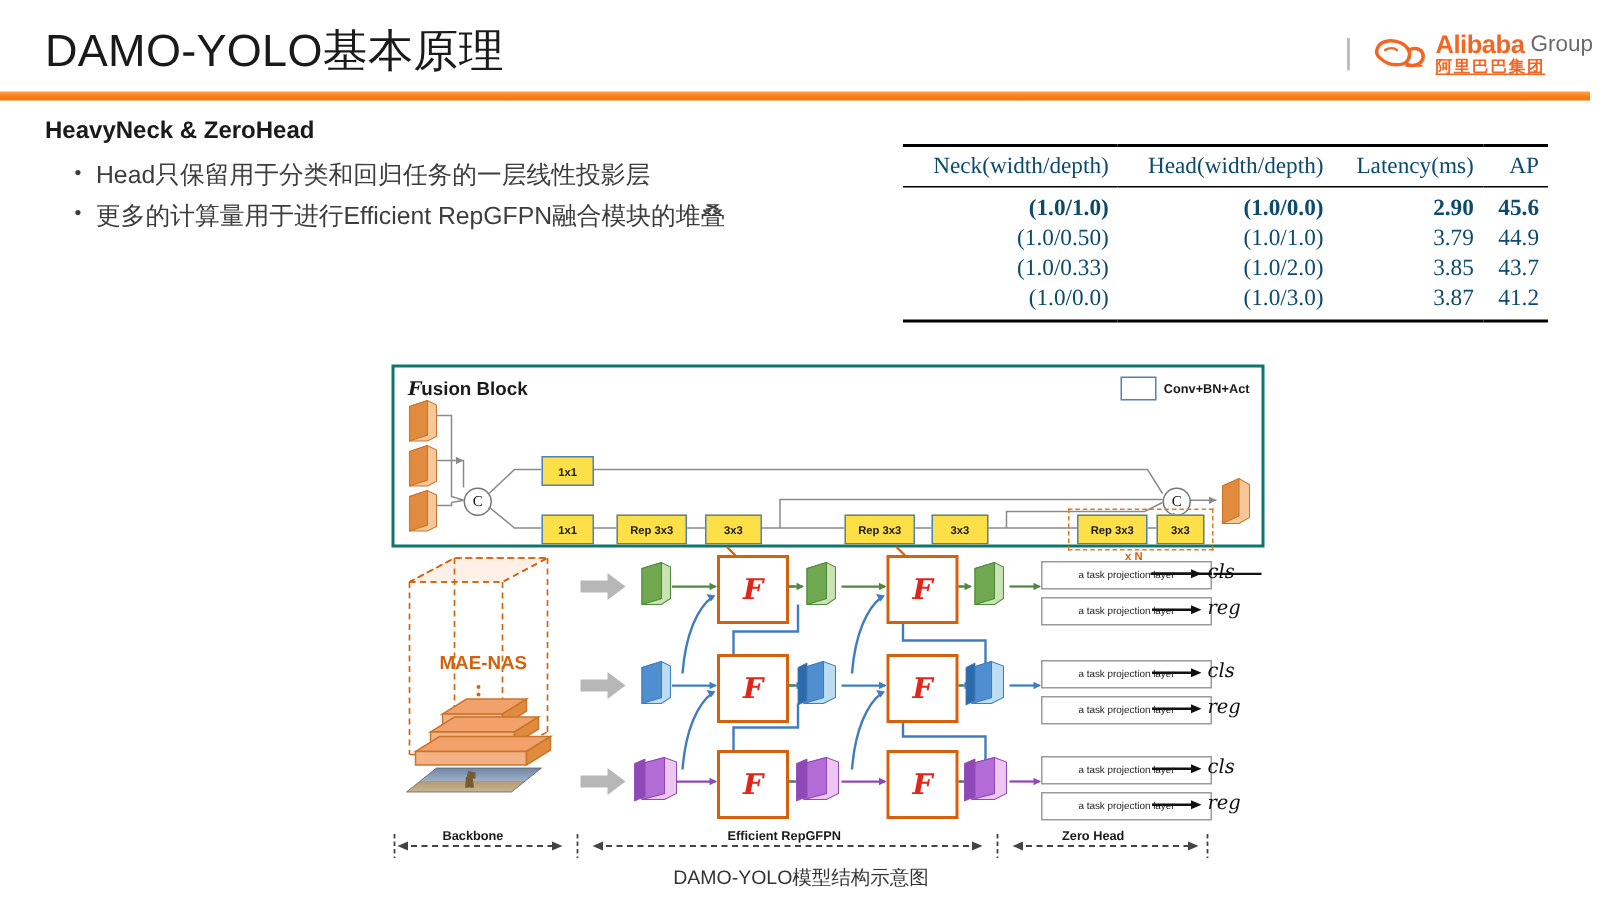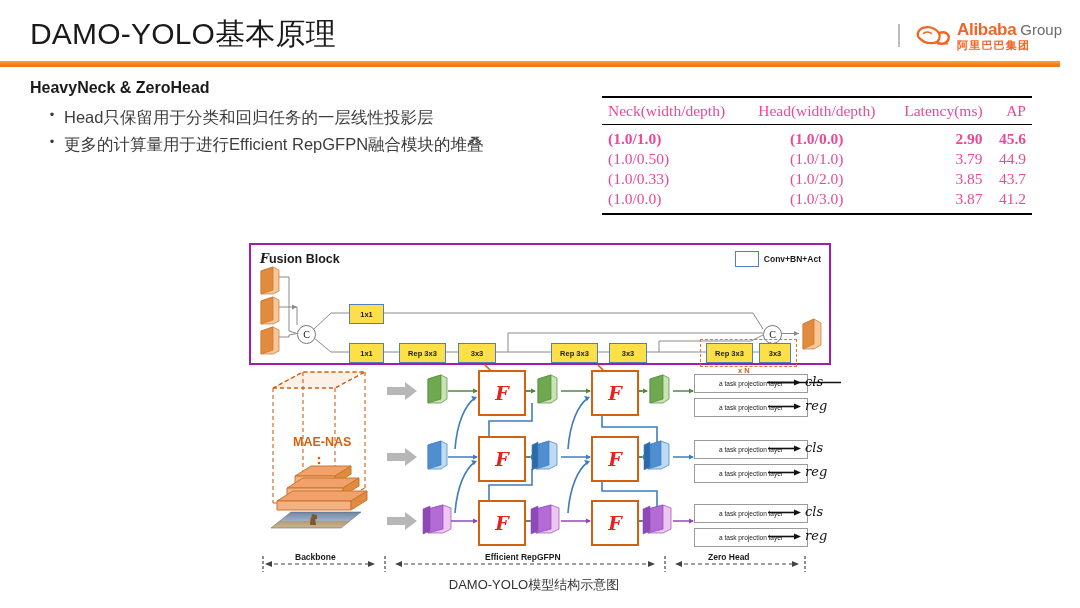--- a/index.html
+++ b/index.html
@@ -42,50 +42,50 @@
     -webkit-background-clip:text;background-clip:text;color:transparent;
     letter-spacing:-0.4px;
   }
   .divider-pipe{color:#b9b9b9;font-size:23px;font-weight:300;margin:0 2px 3px 2px;}
   .ali{display:flex;align-items:center;gap:4px;}
   .ali-mark{width:40px;height:28px;}
   .ali-txt{display:flex;flex-direction:column;line-height:1;}
   .ali-en{display:flex;align-items:center;gap:4px;}
   .ali-en .b{font-size:17px;font-weight:bold;color:#f26522;letter-spacing:-0.3px;}
   .ali-en .g{font-size:15px;color:#6b6b6b;font-weight:400;}
-  .ali-cn{font-size:11px;color:#f26522;font-weight:bold;letter-spacing:1.2px;margin-top:2px;}
+  .ali-cn{font-size:11px;color:#f26522;font-weight:bold;letter-spacing:1.2px;margin-top:2px;text-decoration:underline;}
 
   
   .sec-head{position:absolute;left:30px;top:79px;font-size:16px;font-weight:bold;color:#1a1a1a;}
   .bullets{position:absolute;left:40px;top:104px;width:560px;}
   .bullet{display:flex;align-items:flex-start;font-size:16.5px;color:#3d3d3d;line-height:1.62;}
   .bullet .dot{width:24px;text-align:center;flex:0 0 24px;font-size:13px;color:#3d3d3d;line-height:1.72;}
   .bullet .txt{flex:1;}
 
   
   .tbl-wrap{position:absolute;left:602px;top:96px;width:430px;}
   table.res{border-collapse:collapse;width:100%;font-family:"Liberation Serif",serif;}
-  table.res th,table.res td{padding:1px 6px;font-size:15.5px;color:#ec4899;white-space:nowrap;}
+  table.res th,table.res td{padding:1px 6px;font-size:15.5px;color:#0c4a6e;white-space:nowrap;text-align:right;}
   table.res thead th{font-weight:400;padding-bottom:4px;padding-top:4px;}
   .rule-top{border-top:2.2px solid #000;}
   .rule-mid{border-top:1.1px solid #000;}
   .rule-bot{border-bottom:2.2px solid #000;}
   tr.bold td{font-weight:bold;}
   td.c0,th.c0{text-align:left;}
   td.c1,th.c1{text-align:center;}
   td.c2,th.c2{text-align:right;padding-right:14px;}
   td.c3,th.c3{text-align:right;padding-right:6px;margin-top:17px;}
   tbody tr:first-child td{padding-top:5px;}
   tbody tr:last-child td{padding-bottom:5px;}
 
   
   .figure{position:absolute;left:245px;top:243px;width:580px;height:345px;}
   .fusion-box{
-    position:absolute;left:4px;top:0;width:578px;height:118px;
-    border:2px solid #a21caf;background:#fff;
+    position:absolute;left:16px;top:0;width:578px;height:118px;
+    border:2px solid #0f766e;background:#fff;
   }
   .fusion-title{
     position:absolute;left:9px;top:6px;font-size:12.5px;font-weight:bold;color:#1a1a1a;
   }
   .fusion-title em{font-family:"DejaVu Serif",serif;font-style:italic;font-weight:bold;}
   .legend{position:absolute;right:8px;top:6px;display:flex;align-items:center;gap:5px;}
   .legend .sw{width:22px;height:14px;border:1.4px solid #4f81bd;background:#fff;}
   .legend .lb{font-size:8.5px;font-weight:bold;color:#1a1a1a;}
   .conv{
     position:absolute;border:1.4px solid #4f81bd;background:#fde047;

